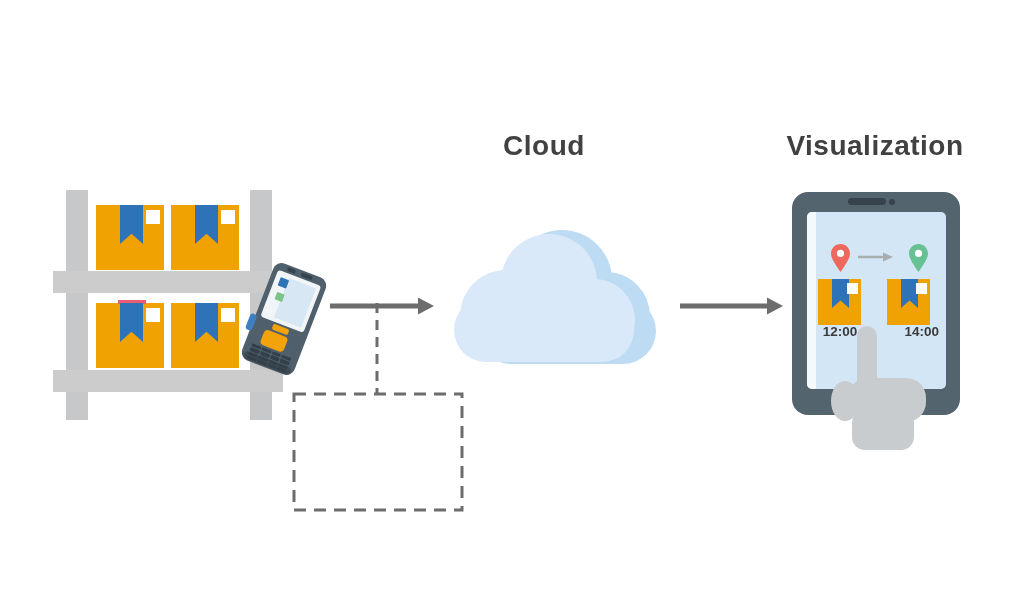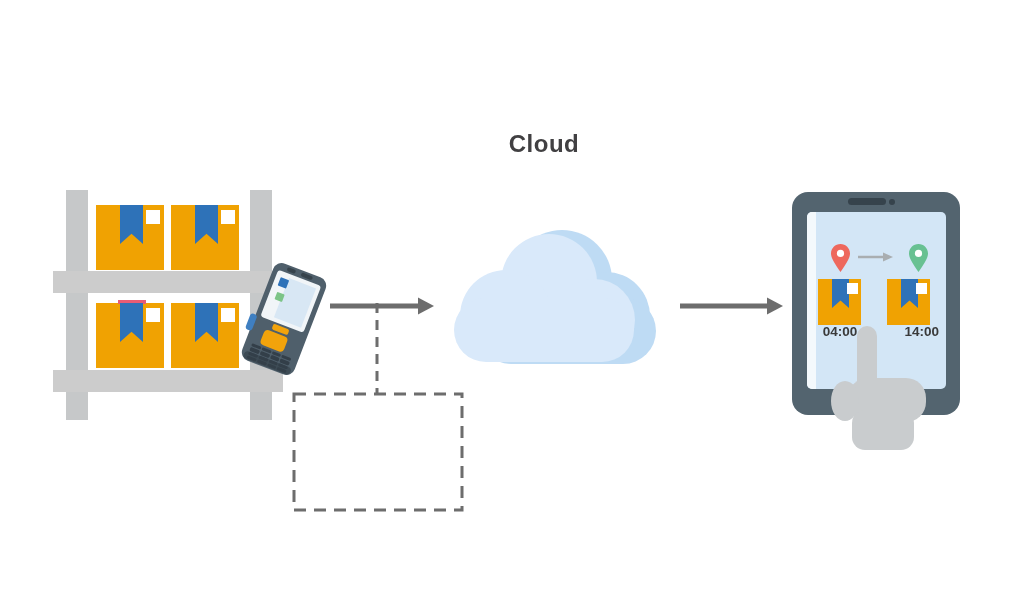--- a/index.html
+++ b/index.html
@@ -4,21 +4,21 @@
 <style>
   html,body{margin:0;padding:0;background:#ffffff;}
   #stage{
     position:relative;width:1024px;height:612px;background:#ffffff;overflow:hidden;
     font-family:"Liberation Sans", sans-serif;
   }
 
   
   .section-label{
     position:absolute;top:130px;width:210px;text-align:center;
-    font-size:24px;font-weight:700;letter-spacing:.5px;color:#414042;
+    font-size:28px;font-weight:700;letter-spacing:.5px;color:#414042;
   }
 
   
   .shelf-post{position:absolute;width:22px;height:230px;top:190px;background:#C6C8C9;}
   .shelf-bar{position:absolute;left:53px;width:230px;height:22px;background:#CCCCCC;}
 
   .box{position:absolute;width:68px;height:65px;background:#F0A202;}
   .box .ribbon{
     position:absolute;left:24px;top:0;width:23px;height:39px;background:#2E72B8;
     clip-path:polygon(0 0,100% 0,100% 100%,50% 74%,0 100%);
@@ -71,20 +71,21 @@
   .overlay{position:absolute;left:0;top:0;width:1024px;height:612px;pointer-events:none;}
 
   .cloud-svg{position:absolute;left:448px;top:228px;width:214px;height:138px;}
 </style>
 </head>
 <body>
 
 <div id="stage">
 
   <div class="section-label" style="left:439px;">Cloud</div>
+  <div class="section-label" style="left:770px;">Visualization</div>
 
   <div>
     <div class="shelf-post" style="left:66px;"></div>
     <div class="shelf-post" style="left:250px;"></div>
     <div class="shelf-bar" style="top:271px;"></div>
     <div class="shelf-bar" style="top:370px;"></div>
 
     <div class="box" style="left:96px;top:205px;">
       <div class="ribbon"></div>
       <div class="tag"></div>
@@ -173,21 +174,21 @@
 
       <div class="mini-box" style="left:11px;">
         <div class="ribbon"></div>
         <div class="tag"></div>
       </div>
       <div class="mini-box" style="left:80px;">
         <div class="ribbon"></div>
         <div class="tag"></div>
       </div>
 
-      <div class="time-label" style="left:3px;">04:00</div>
+      <div class="time-label" style="left:3px;">12:00</div>
       <div class="time-label" style="left:72px;text-align:right;">14:00</div>
     </div>
   </div>
 
   <svg class="hand" viewBox="0 0 122 132">
     <g fill="#C9CCCE">
       <rect x="29" y="2" width="20" height="80" rx="10"></rect>
       <rect x="20" y="54" width="78" height="44" rx="20"></rect>
       <ellipse cx="17" cy="77" rx="14" ry="20"></ellipse>
       <rect x="24" y="86" width="62" height="40" rx="13"></rect>

